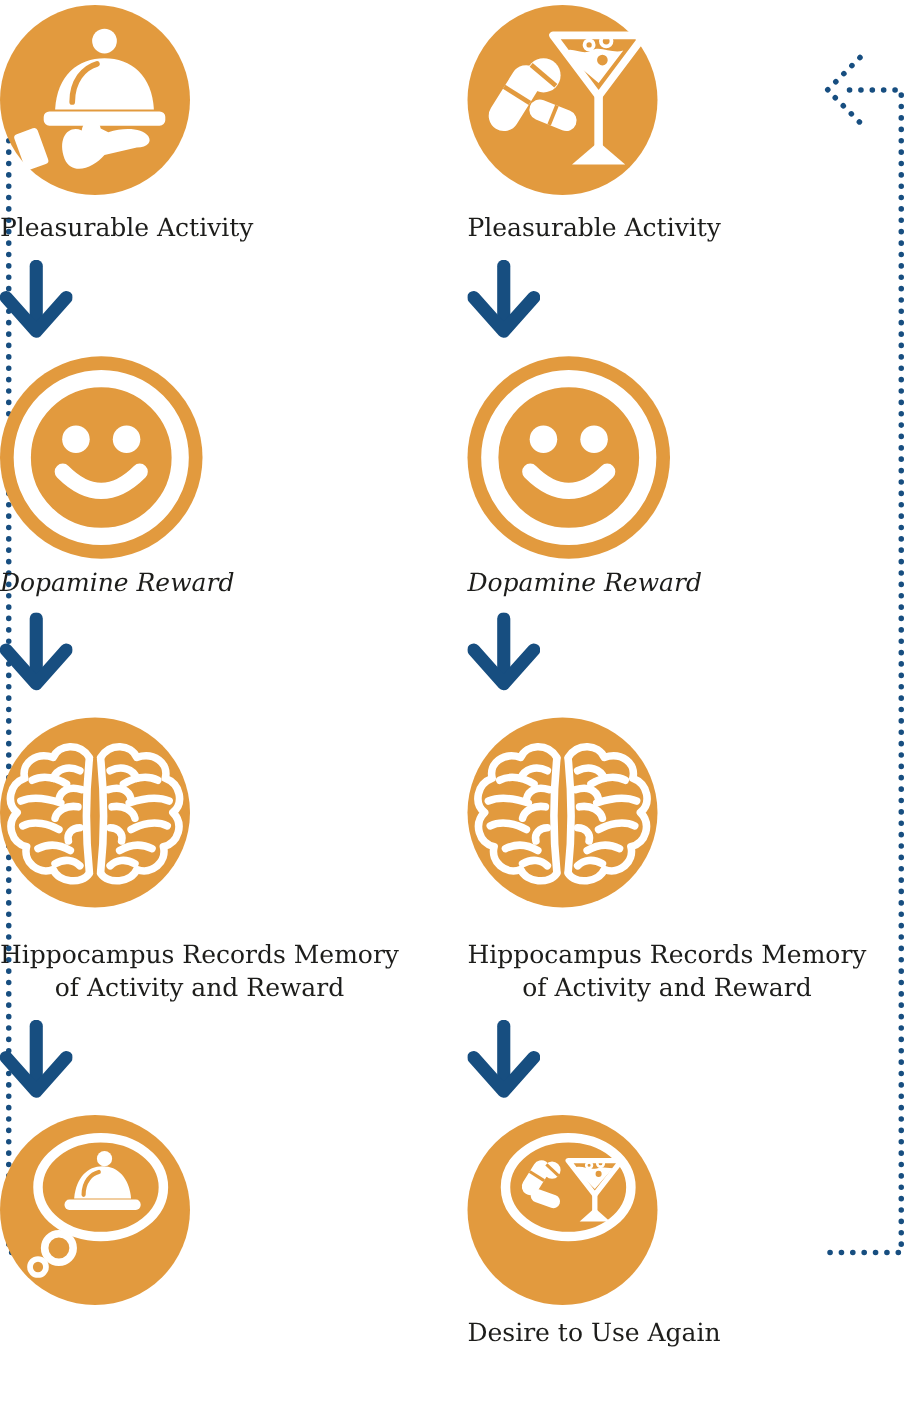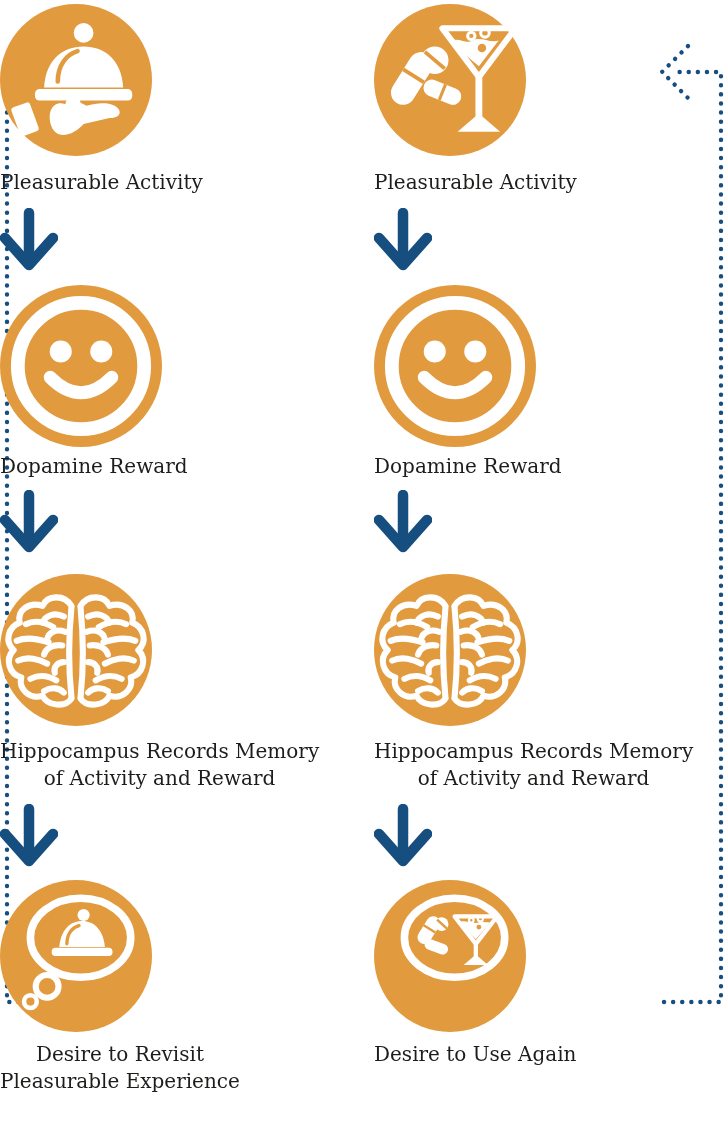--- a/index.html
+++ b/index.html
@@ -32,22 +32,22 @@
   .node svg{display:block;width:100%;height:100%;}
   .node-1{margin-top:4px;}
   .node-2{margin-top:11px;}
   .node-3{margin-top:18px;}
   .node-4{margin-top:10px;}
   .caption{
     text-align:center;color:var(--text);
     font-size:20px;line-height:27px;white-space:nowrap;
   }
   .caption-1{margin-top:13px;}
-  .caption-2{margin-top:6px;}
-  .caption-3{margin-top:12px;}
+  .caption-2{margin-top:6px;font-style:italic;}
+  .caption-3{margin-top:24px;}
   .caption-4{margin-top:9px;}
   .arrow{width:58px;height:66px;flex:none;}
   .arrow-1{margin-top:12px;}
   .arrow-2{margin-top:10px;}
   .arrow-3{margin-top:12px;}
   .arrow line,.arrow path{stroke:var(--navy);stroke-width:10.5;stroke-linecap:round;stroke-linejoin:round;fill:none;}
 </style>
 </head>
 <body>
 
@@ -193,24 +193,20 @@
     <svg class="arrow arrow-3" viewBox="0 0 58 66">
         <line x1="29" y1="5" x2="29" y2="53"></line>
         <path d="M5,30 L29,57 L53,30"></path>
       </svg>
 
     <div class="node node-4">
       <svg viewBox="0 0 100 100">
           <use href="#icon-thought-dish"></use>
         </svg>
     </div>
-    <div class="caption caption-4">
-      <div>Desire to Revisit</div>
-      <div>Pleasurable Experience</div>
-    </div>
   </div>
 
   <div class="col col-right">
     <div class="node node-1">
       <svg viewBox="0 0 100 100">
           <use href="#icon-pills-martini"></use>
         </svg>
     </div>
     <div class="caption caption-1">
       <div>Pleasurable Activity</div>

